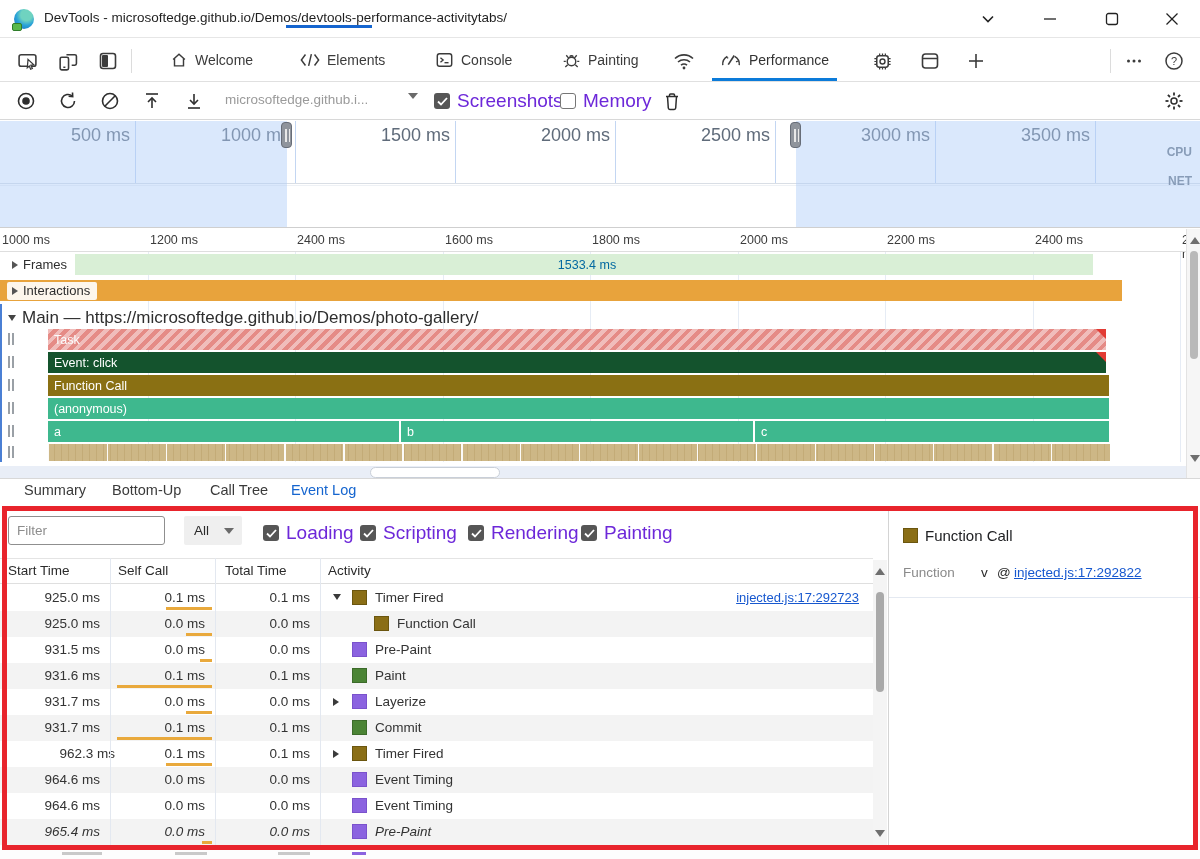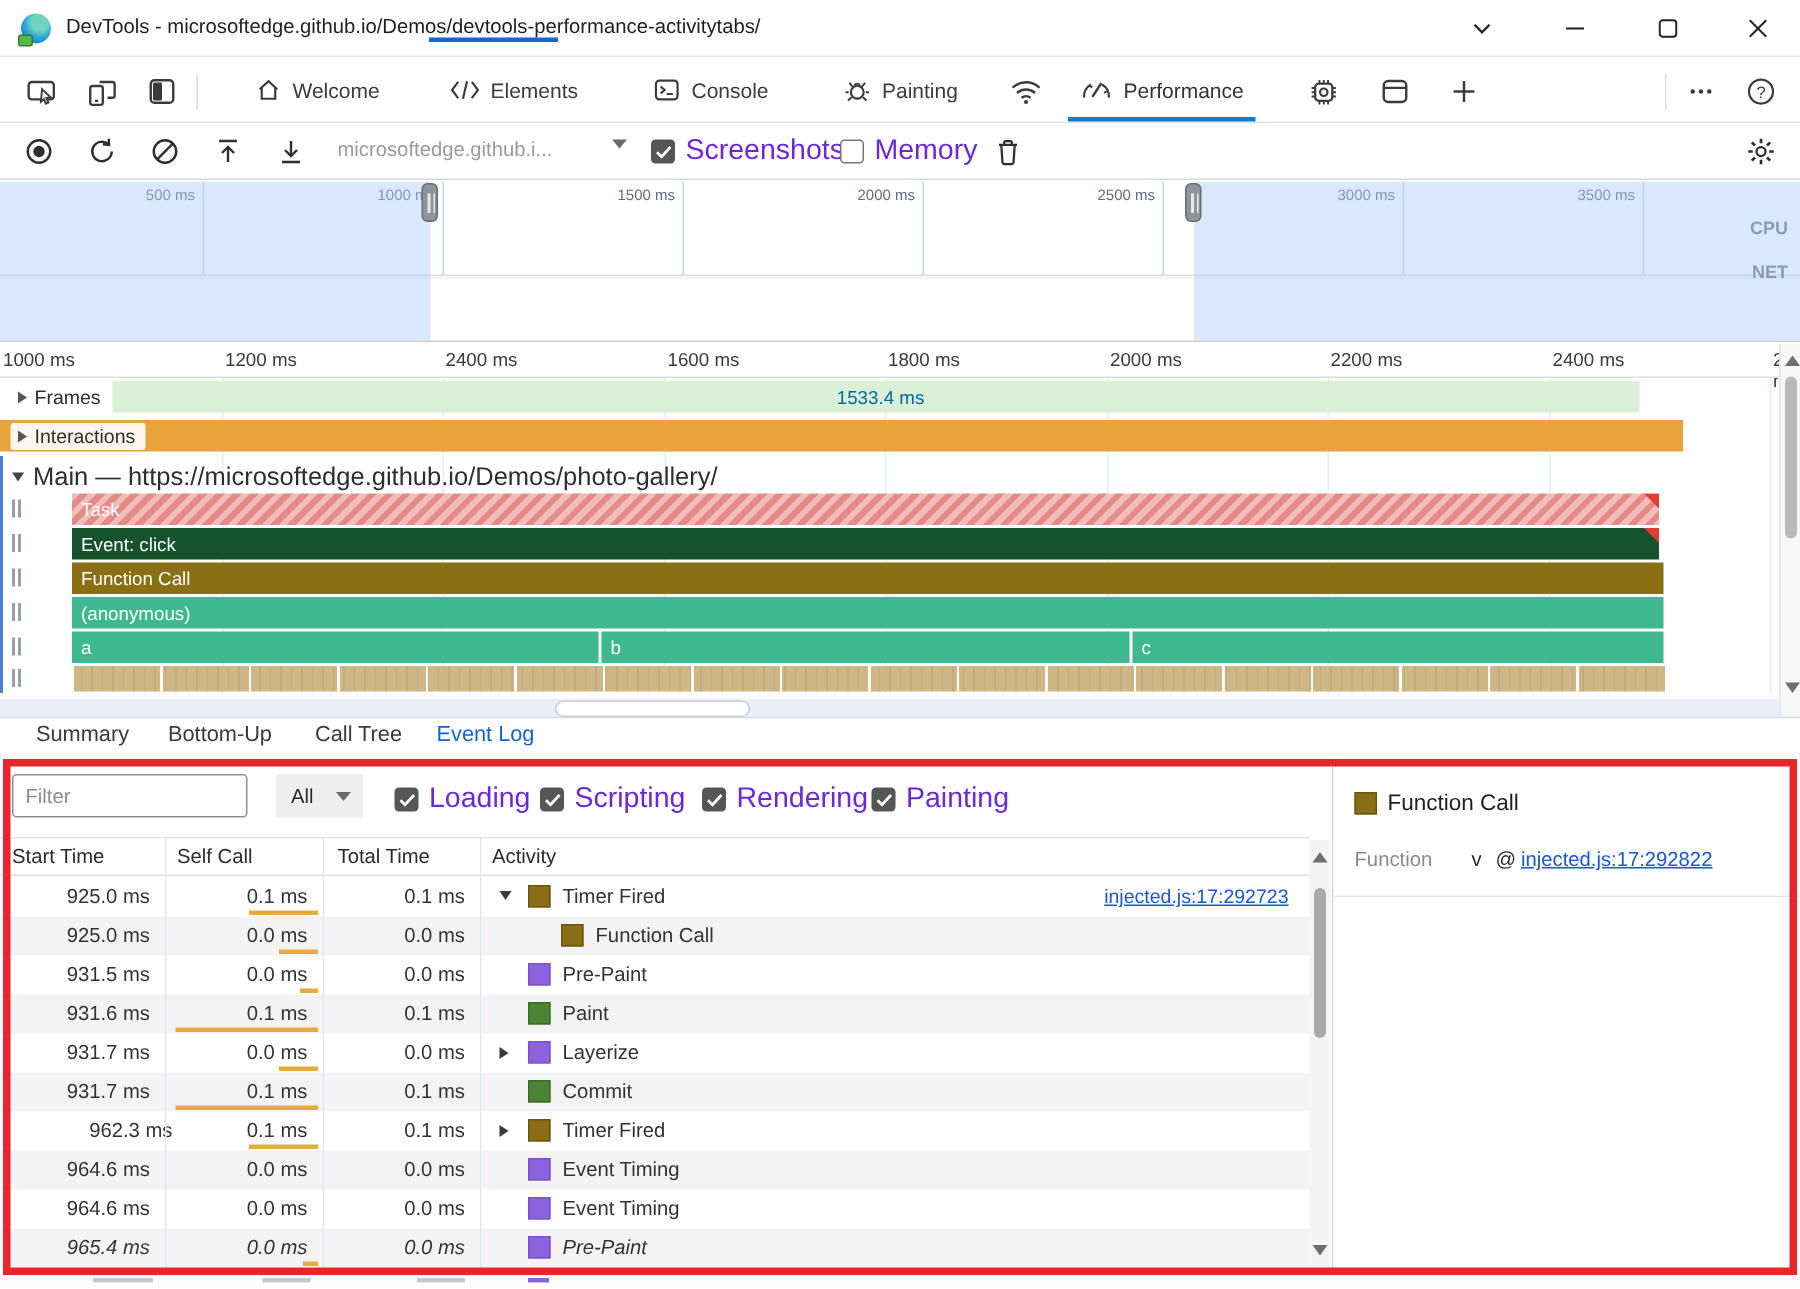--- a/index.html
+++ b/index.html
@@ -32,21 +32,21 @@
   #page-select { position:absolute; left:225px; top:9px; font-size:13.5px; color:#9a9a9a; }
   .dd-arrow { width:0; height:0; border-left:5px solid transparent; border-right:5px solid transparent; border-top:6px solid #6a6a6a; }
   .cb { width:16px; height:16px; border-radius:3px; display:inline-flex; align-items:center; justify-content:center; }
   .cb.on { background:#565656; }
   .cb.off { background:#fff; border:1.5px solid #767676; }
   .cb-label { font-size:19px; color:#6d28d9; margin-left:7px; }
 
   
   #overview { position:absolute; left:0; top:121px; width:1200px; height:107px; background:#fff; overflow:hidden; border-bottom:1px solid #cfcfcf; }
   .ov-grid { position:absolute; top:0; width:1px; height:63px; background:#c3d6f2; }
-  .ov-label { position:absolute; top:4px; font-size:10px; color:#5f6b7a; }
+  .ov-label { position:absolute; top:4px; font-size:18px; color:#5f6b7a; }
   .ov-side { position:absolute; right:8px; font-size:12px; color:#6a7683; font-weight:bold; }
   .ov-overlay { position:absolute; top:0; height:107px; background:rgba(173,203,248,0.45); }
   .handle { position:absolute; top:1px; width:11px; height:26px; background:#8f949c; border:1px solid #676d78; border-radius:4px; z-index:6; }
   .handle i { position:absolute; top:6px; width:1.5px; height:13px; background:#e8e8e8; }
 
   
   #flame { position:absolute; left:0; top:229px; width:1200px; height:250px; background:#fff; border-bottom:1px solid #d8d8d8; overflow:hidden; }
   .fl-grid { position:absolute; top:23px; width:1px; height:210px; background:#e6ecf5; }
   .fl-tick { position:absolute; top:4px; font-size:12.5px; color:#3c3c3c; }
   #fl-ruler-line { position:absolute; left:0; top:22px; width:1186px; height:1px; background:#dedede; }

